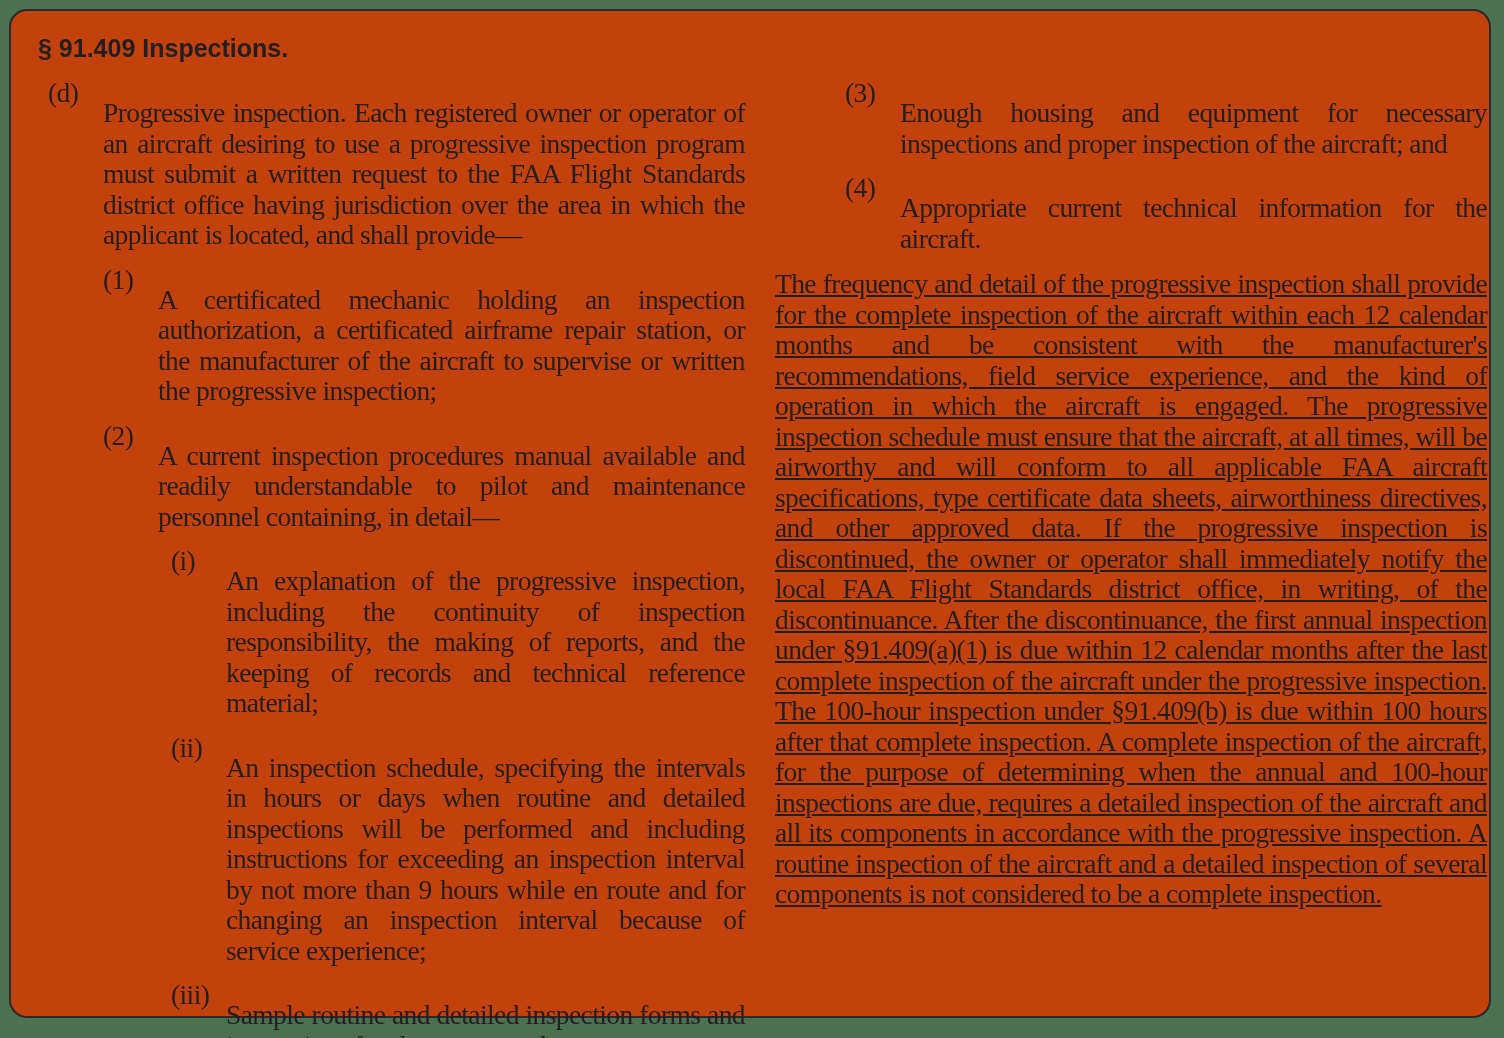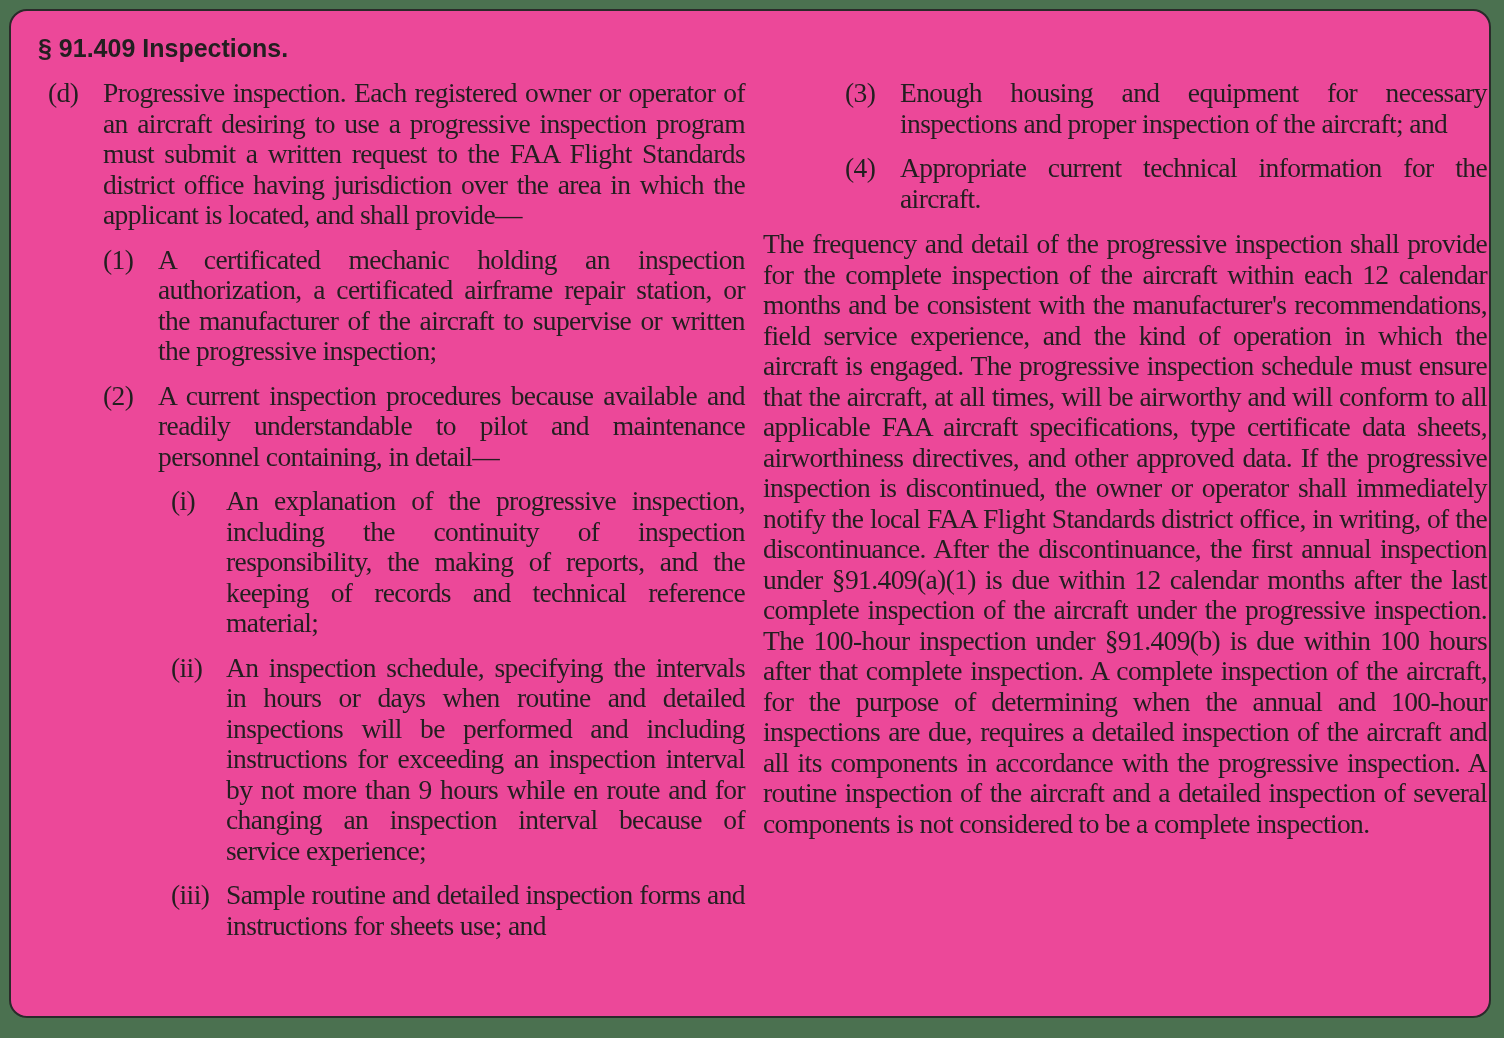--- a/index.html
+++ b/index.html
@@ -6,21 +6,21 @@
   body {
     width: 1504px; height: 1038px;
     background: #4b7150;
     position: relative;
     overflow: hidden;
   }
   .card {
     position: absolute;
     left: 9px; top: 9px;
     width: 1482px; height: 1009px;
-    background: #ec4899;
+    background: #c2410c;
     border: 2px solid #2a2a2a;
     border-radius: 18px;
     box-sizing: border-box;
   }
   .title {
     position: absolute;
     left: 27px; top: 23px;
     font-family: "Liberation Sans", sans-serif;
     font-weight: bold;
     font-size: 25px;
@@ -46,36 +46,38 @@
     margin: 0;
   }
   .item .num {
     flex: 0 0 auto;
     white-space: nowrap;
   }
   .item .txt {
     flex: 1 1 auto;
     text-align: justify;
     text-align-last: left;
+    margin-top: 20px;
   }
   
   .lvl-d .num { width: 55px; }
   .lvl-1 { margin-left: 55px; margin-top: 14px; }
   .lvl-1 .num { width: 55px; }
   .lvl-i { margin-left: 123px; margin-top: 14px; }
   .lvl-i .num { width: 55px; }
 
   .lvl-r { margin-left: 82px; }
   .lvl-r .num { width: 55px; }
   .lvl-r + .lvl-r { margin-top: 14px; }
 
   .para {
-    margin: 15px 0 0 0;
+    margin: 15px 0 0 12px;
     text-align: justify;
     text-align-last: left;
+    text-decoration: underline;
   }
 </style>
 </head>
 <body>
 
 <div class="card">
   <h1 class="title">§ 91.409 Inspections.</h1>
 
   <div class="col col-left">
     <div class="item lvl-d">
@@ -83,21 +85,21 @@
       <span class="txt">Progressive inspection. Each registered owner or operator of an aircraft desiring to use a progressive inspection program must submit a written request to the FAA Flight Standards district office having jurisdiction over the area in which the applicant is located, and shall provide—</span>
     </div>
 
     <div class="item lvl-1">
       <span class="num">(1)</span>
       <span class="txt">A certificated mechanic holding an inspection authorization, a certificated airframe repair station, or the manufacturer of the aircraft to supervise or written the progressive inspection;</span>
     </div>
 
     <div class="item lvl-1">
       <span class="num">(2)</span>
-      <span class="txt">A current inspection procedures because available and readily understandable to pilot and maintenance personnel containing, in detail—</span>
+      <span class="txt">A current inspection procedures manual available and readily understandable to pilot and maintenance personnel containing, in detail—</span>
     </div>
 
     <div class="item lvl-i">
       <span class="num">(i)</span>
       <span class="txt">An explanation of the progressive inspection, including the continuity of inspection responsibility, the making of reports, and the keeping of records and technical reference material;</span>
     </div>
 
     <div class="item lvl-i">
       <span class="num">(ii)</span>
       <span class="txt">An inspection schedule, specifying the intervals in hours or days when routine and detailed inspections will be performed and including instructions for exceeding an inspection interval by not more than 9 hours while en route and for changing an inspection interval because of service experience;</span>

